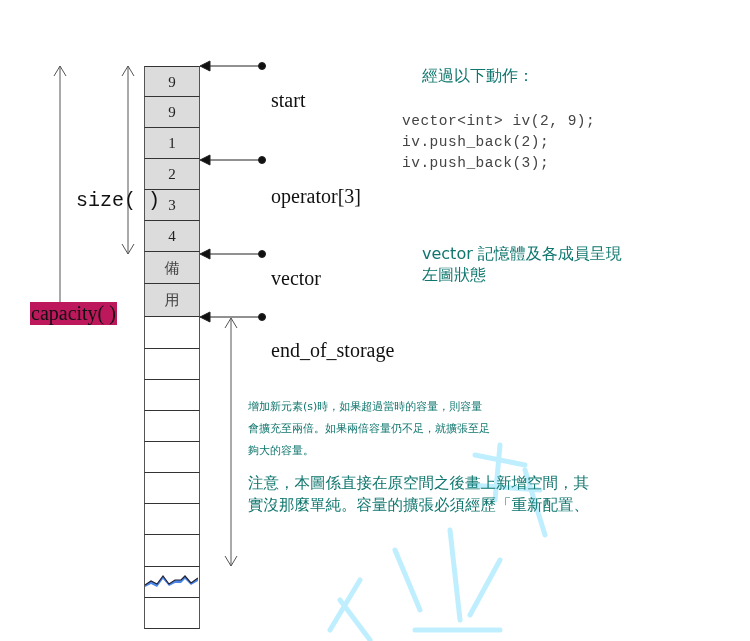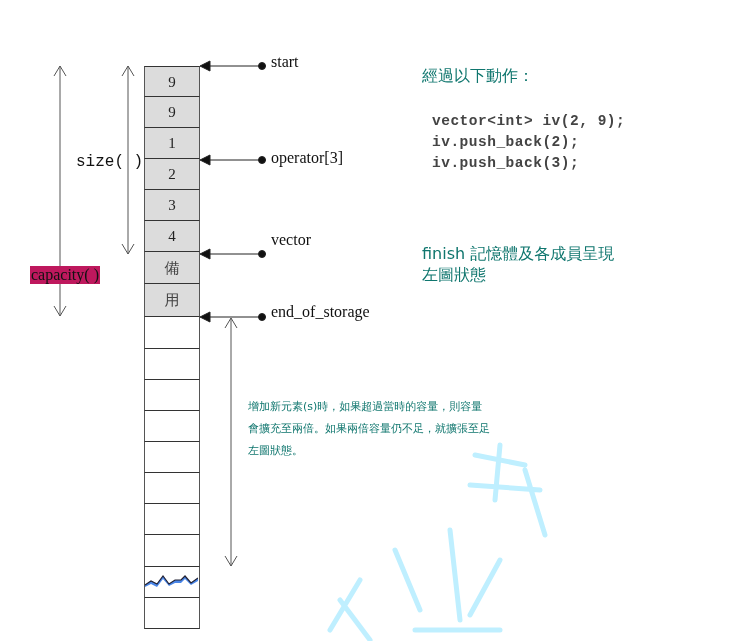--- a/index.html
+++ b/index.html
@@ -5,21 +5,21 @@
   html, body { margin:0; padding:0; background:#ffffff; }
   body { width:750px; height:641px; position:relative; overflow:hidden;
          font-family:"Liberation Serif", serif; color:#222; }
   .abs { position:absolute; }
   .cell { position:absolute; left:144px; width:56px; box-sizing:border-box;
           border-left:1.5px solid #555; border-right:1.5px solid #555;
           border-bottom:1px solid #333; text-align:center;
           font-family:"Liberation Serif", serif; font-size:15px; color:#222; }
   .cell.filled { background:#dcdcdc; }
   .cell.empty { background:#fff; }
-  .ptr-label { position:absolute; font-family:"Liberation Serif", serif; font-size:16px; color:#111; }
+  .ptr-label { position:absolute; font-family:"Liberation Serif", serif; font-size:20px; color:#111;margin-top:36px; }
   .code { font-family:"Liberation Mono", monospace; font-size:14.5px; color:#444; letter-spacing:0.5px; }
   .cjk { font-family:"DejaVu Sans", sans-serif; font-size:15px; color:#0f766e; }
 </style>
 </head>
 <body>
 
 <svg class="abs" style="left:300px;top:440px;" width="280" height="201" viewBox="0 0 280 201">
   <g stroke="#bfefff" stroke-width="5" fill="none" stroke-linecap="round">
     <path d="M175 15 L225 25 M200 5 L195 60 M170 45 L240 50 M225 30 L245 95"></path>
     <path d="M95 110 L120 170 M150 90 L160 180 M200 120 L170 175 M115 190 L200 190"></path>
@@ -88,29 +88,31 @@
 <div class="ptr-label" style="left:271px;top:231px;">vector</div>
 <div class="ptr-label" style="left:271px;top:303px;">end_of_storage</div>
 
 <svg class="abs" style="left:223px;top:316px;" width="16" height="252">
   <line x1="8" y1="2" x2="8" y2="250" stroke="#555" stroke-width="1"></line>
   <polyline points="2,12 8,2 14,12" fill="none" stroke="#555"></polyline>
   <polyline points="2,240 8,250 14,240" fill="none" stroke="#555"></polyline>
 </svg>
 
 <div class="abs cjk" style="left:422px;top:66px;font-size:16px;">經過以下動作：</div>
-<div class="abs" style="left:432px;top:111px;line-height:21px;font-weight:bold;">
+<div class="abs" style="left:402px;top:111px;line-height:21px;">
   <div class="code">vector&lt;int&gt; iv(2, 9);</div>
   <div class="code">iv.push_back(2);</div>
   <div class="code">iv.push_back(3);</div>
 </div>
 <div class="abs cjk" style="left:422px;top:243px;line-height:21px;font-size:16px;">
-  <div>finish 記憶體及各成員呈現</div>
+  <div>vector 記憶體及各成員呈現</div>
   <div>左圖狀態</div>
 </div>
 
 <div class="abs cjk" style="left:248px;top:396px;line-height:22px;font-size:11px;">
   <div>增加新元素(s)時，如果超過當時的容量，則容量</div>
   <div>會擴充至兩倍。如果兩倍容量仍不足，就擴張至足</div>
-  <div>左圖狀態。</div>
+  <div>夠大的容量。</div>
 </div>
 <div class="abs cjk" style="left:248px;top:472px;line-height:22px;font-size:15.5px;">
+  <div>注意，本圖係直接在原空間之後畫上新增空間，其</div>
+  <div>實沒那麼單純。容量的擴張必須經歷「重新配置、</div>
 </div>
 
 </body></html>

